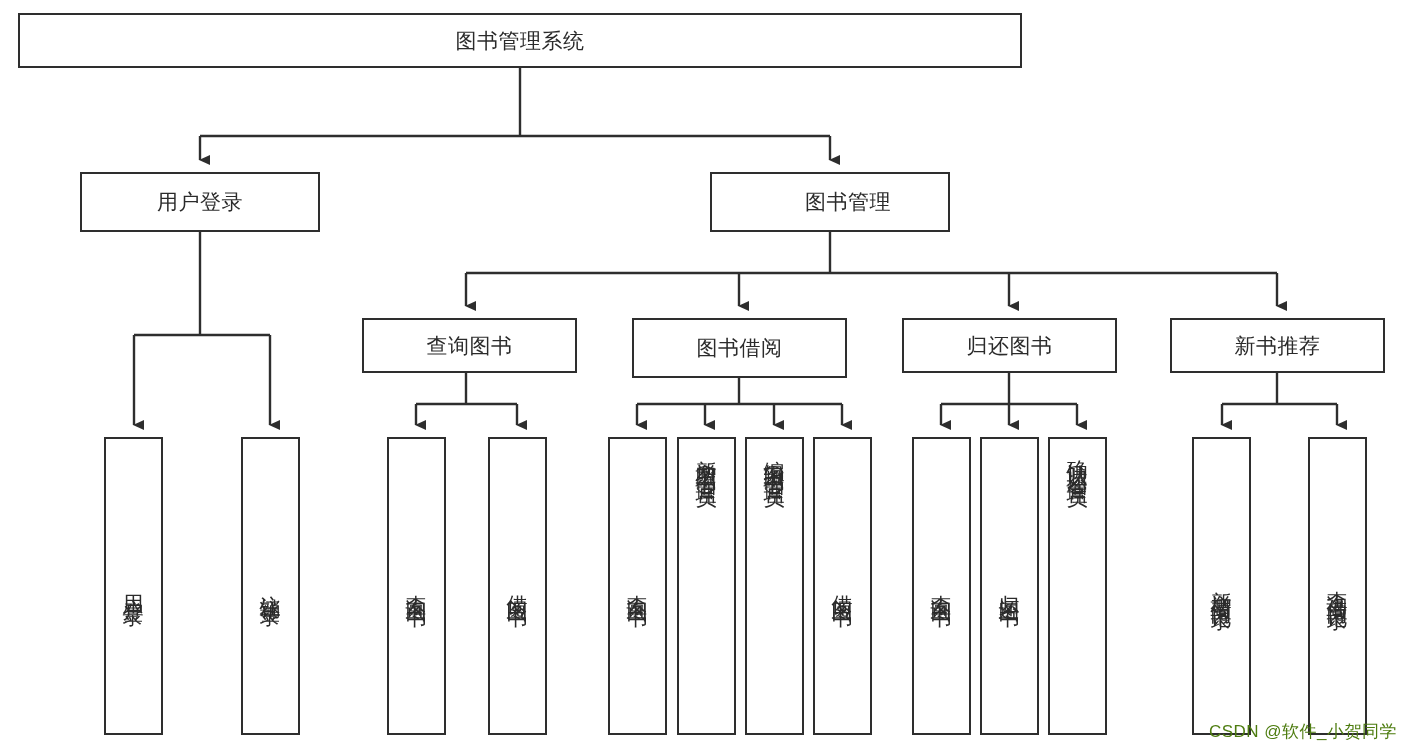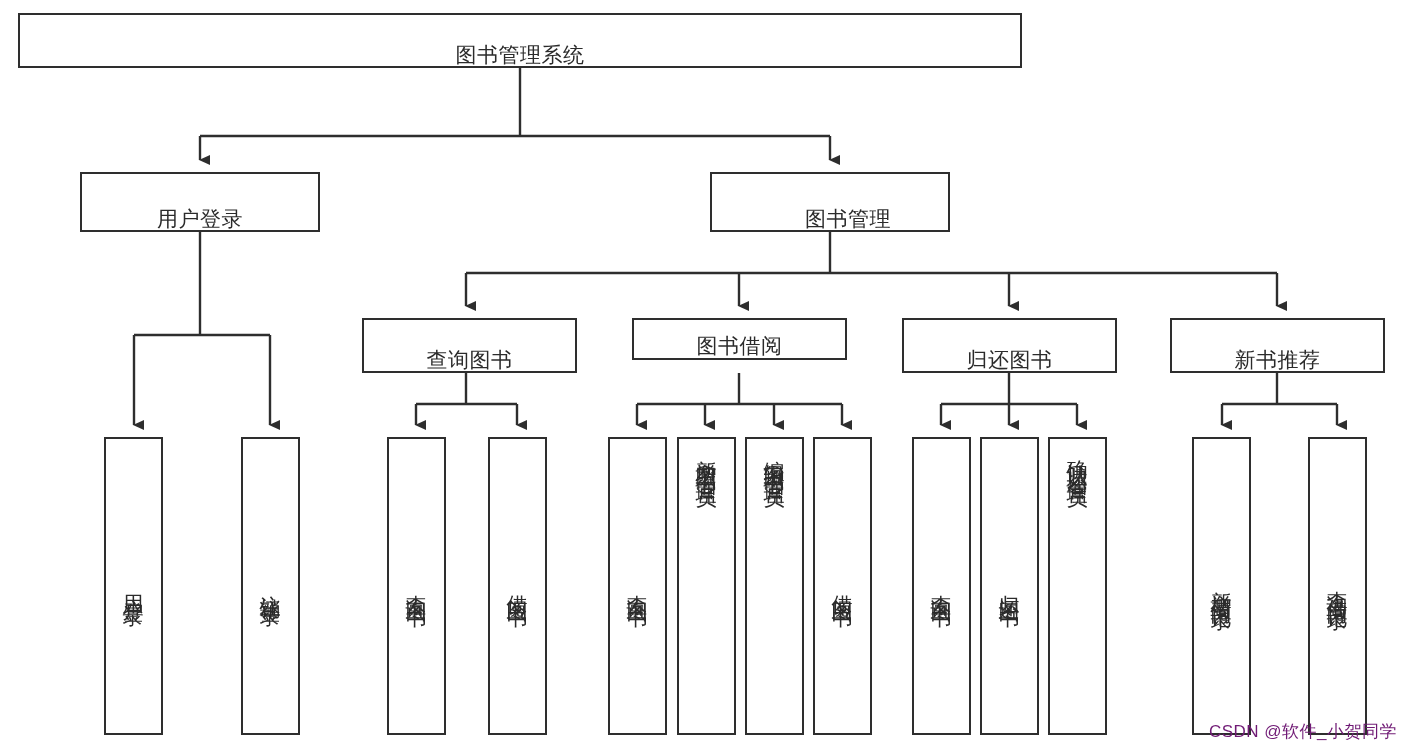--- a/index.html
+++ b/index.html
@@ -25,21 +25,21 @@
     top: 0;
     width: 1405px;
     height: 747px;
   }
   .node-box {
     position: absolute;
     box-sizing: border-box;
     background: #ffffff;
     border: 2px solid #2e2e2e;
     display: flex;
-    align-items: flex-end;
+    align-items: center;
     justify-content: center;
   }
   .node-label-h {
     font-size: 21px;
     color: #2b2b2b;
     line-height: 1.1;
     white-space: nowrap;
     letter-spacing: 0.5px;
   }
   .node-box.leaf {
@@ -63,21 +63,21 @@
     padding: 0;
   }
   .node-box.leaf:not(.centered) .node-label-v {
     padding-top: 4px;
   }
   #watermark {
     position: absolute;
     right: 8px;
     bottom: 4px;
     font-size: 17px;
-    color: #701a75;
+    color: #4d7c0f;
     white-space: nowrap;
     letter-spacing: 0.5px;
     margin-left: 32px;
   }
 </style>
 </head>
 <body>
 
 <div id="diagram-root">
 
@@ -152,21 +152,21 @@
   </div>
 
   <div class="node-box" style="left:710px; top:172px; width:240px; height:60px;padding-left:36px;">
     <span class="node-label-h">图书管理</span>
   </div>
 
   <div class="node-box" style="left:362px; top:318px; width:215px; height:55px;">
     <span class="node-label-h">查询图书</span>
   </div>
 
-  <div class="node-box" style="left:632px; top:318px; width:215px; height:42px;font-family:Liberation Serif, serif;">
+  <div class="node-box" style="left:632px; top:318px; width:215px; height:60px;">
     <span class="node-label-h">图书借阅</span>
   </div>
 
   <div class="node-box" style="left:902px; top:318px; width:215px; height:55px;">
     <span class="node-label-h">归还图书</span>
   </div>
 
   <div class="node-box" style="left:1170px; top:318px; width:215px; height:55px;">
     <span class="node-label-h">新书推荐</span>
   </div>

